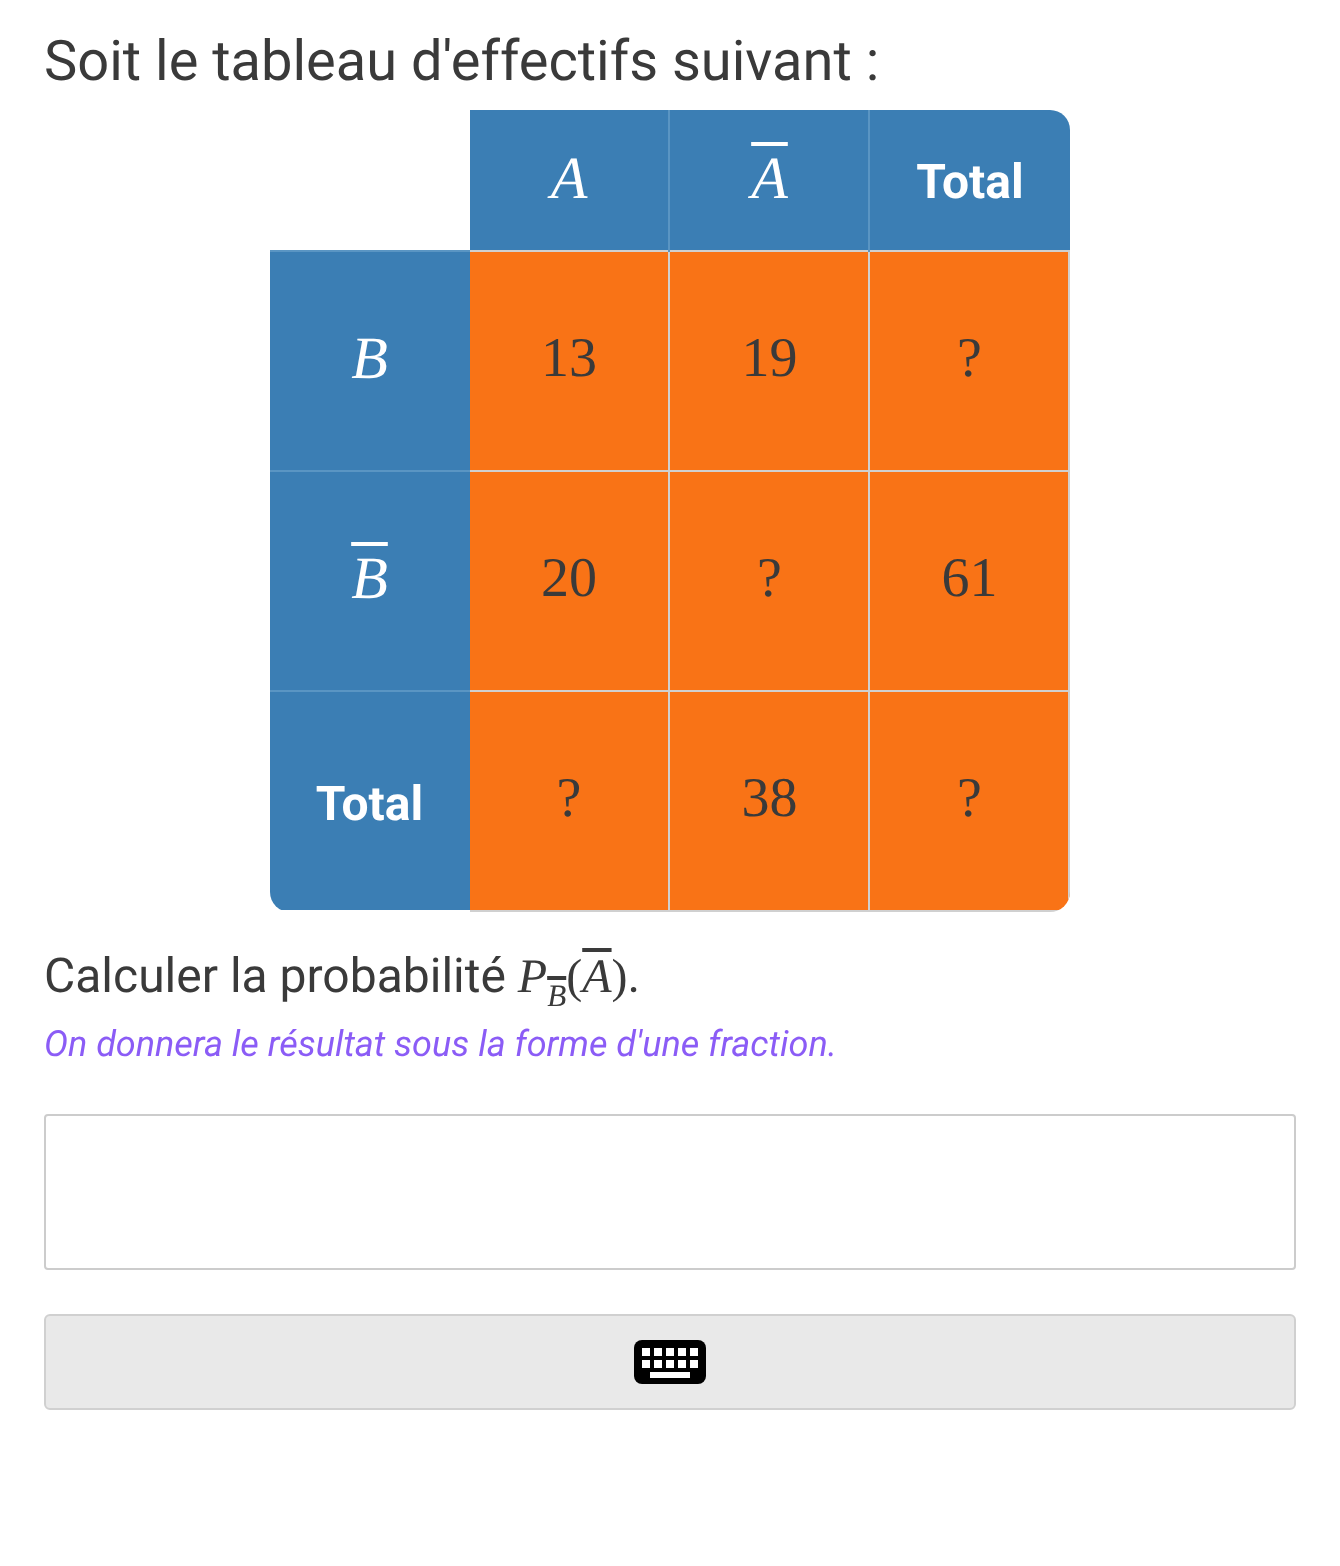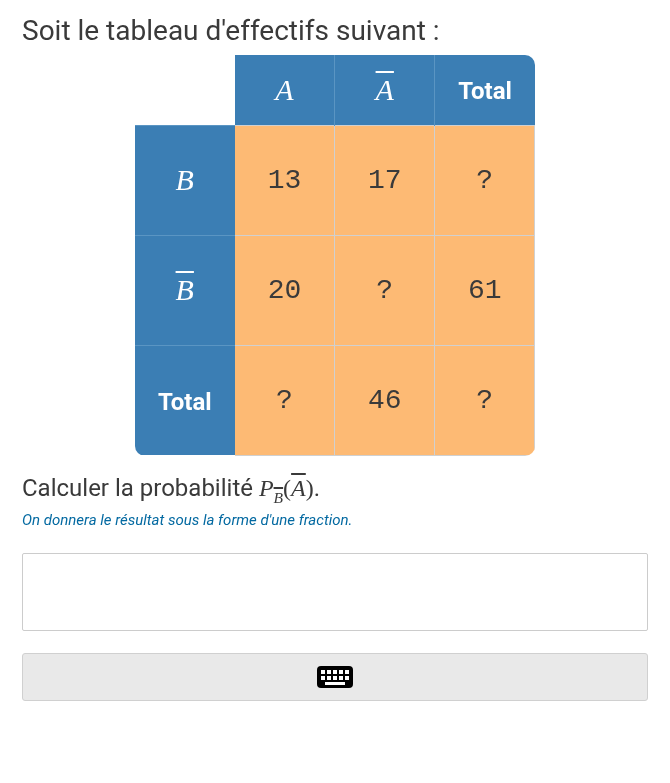--- a/index.html
+++ b/index.html
@@ -45,25 +45,25 @@
     border: none;
   }
   thead th:last-child { border-right: none; }
   tbody th {
     background: #3b7eb4;
     color: #fff;
     font-weight: 700;
     border-top: 1px solid #5a95c3;
   }
   tbody td {
-    background: #fdba74;
+    background: #f97316;
     color: #3a3a3a;
     border-top: 1px solid #d0d0d0;
     border-right: 1px solid #d0d0d0;
-    font-family: Liberation Mono, monospace;
+    font-family: Liberation Serif, serif;
   }
   tbody td:last-child { border-right: 1px solid #d0d0d0; }
   tbody tr:last-child td { border-bottom: 1px solid #d0d0d0; }
   .mathit {
     font-family: Georgia, "Times New Roman", serif;
     font-style: italic;
     font-weight: 400;
     font-size: 30px;
   }
   .overline {
@@ -79,23 +79,23 @@
   .question .math {
     font-family: Georgia, "Times New Roman", serif;
     font-style: italic;
   }
   .question .sub {
     font-size: 0.65em;
     vertical-align: -0.45em;
     position: relative;
   }
   .hint {
-    font-size: 15px;
+    font-size: 18px;
     font-style: italic;
-    color: #0369a1;
+    color: #8b5cf6;
     margin-top: 4px;
     margin-bottom: 24px;
   }
   .answer-input {
     width: 100%;
     height: 78px;
     border: 1px solid #ccc;
     border-radius: 2px;
     font-size: 24px;
     padding: 8px 12px;
@@ -131,33 +131,33 @@
         <th class="corner"></th>
         <th><span class="mathit">A</span></th>
         <th><span class="mathit overline">A</span></th>
         <th><span style="font-size:24px;">Total</span></th>
       </tr>
     </thead>
     <tbody>
       <tr>
         <th><span class="mathit">B</span></th>
         <td>13</td>
-        <td>17</td>
+        <td>19</td>
         <td>?</td>
       </tr>
       <tr>
         <th><span class="mathit overline">B</span></th>
         <td>20</td>
         <td>?</td>
         <td>61</td>
       </tr>
       <tr>
         <th><span style="font-size:24px;">Total</span></th>
         <td>?</td>
-        <td>46</td>
+        <td>38</td>
         <td>?</td>
       </tr>
     </tbody>
   </table>
 </div>
 
 <div class="question">
   <span>Calculer la probabilité </span><span class="math"><span>P</span><span class="sub overline">B</span><span style="font-style:normal;">(</span><span class="overline">A</span><span style="font-style:normal;">)</span></span><span>.</span>
 </div>
 

